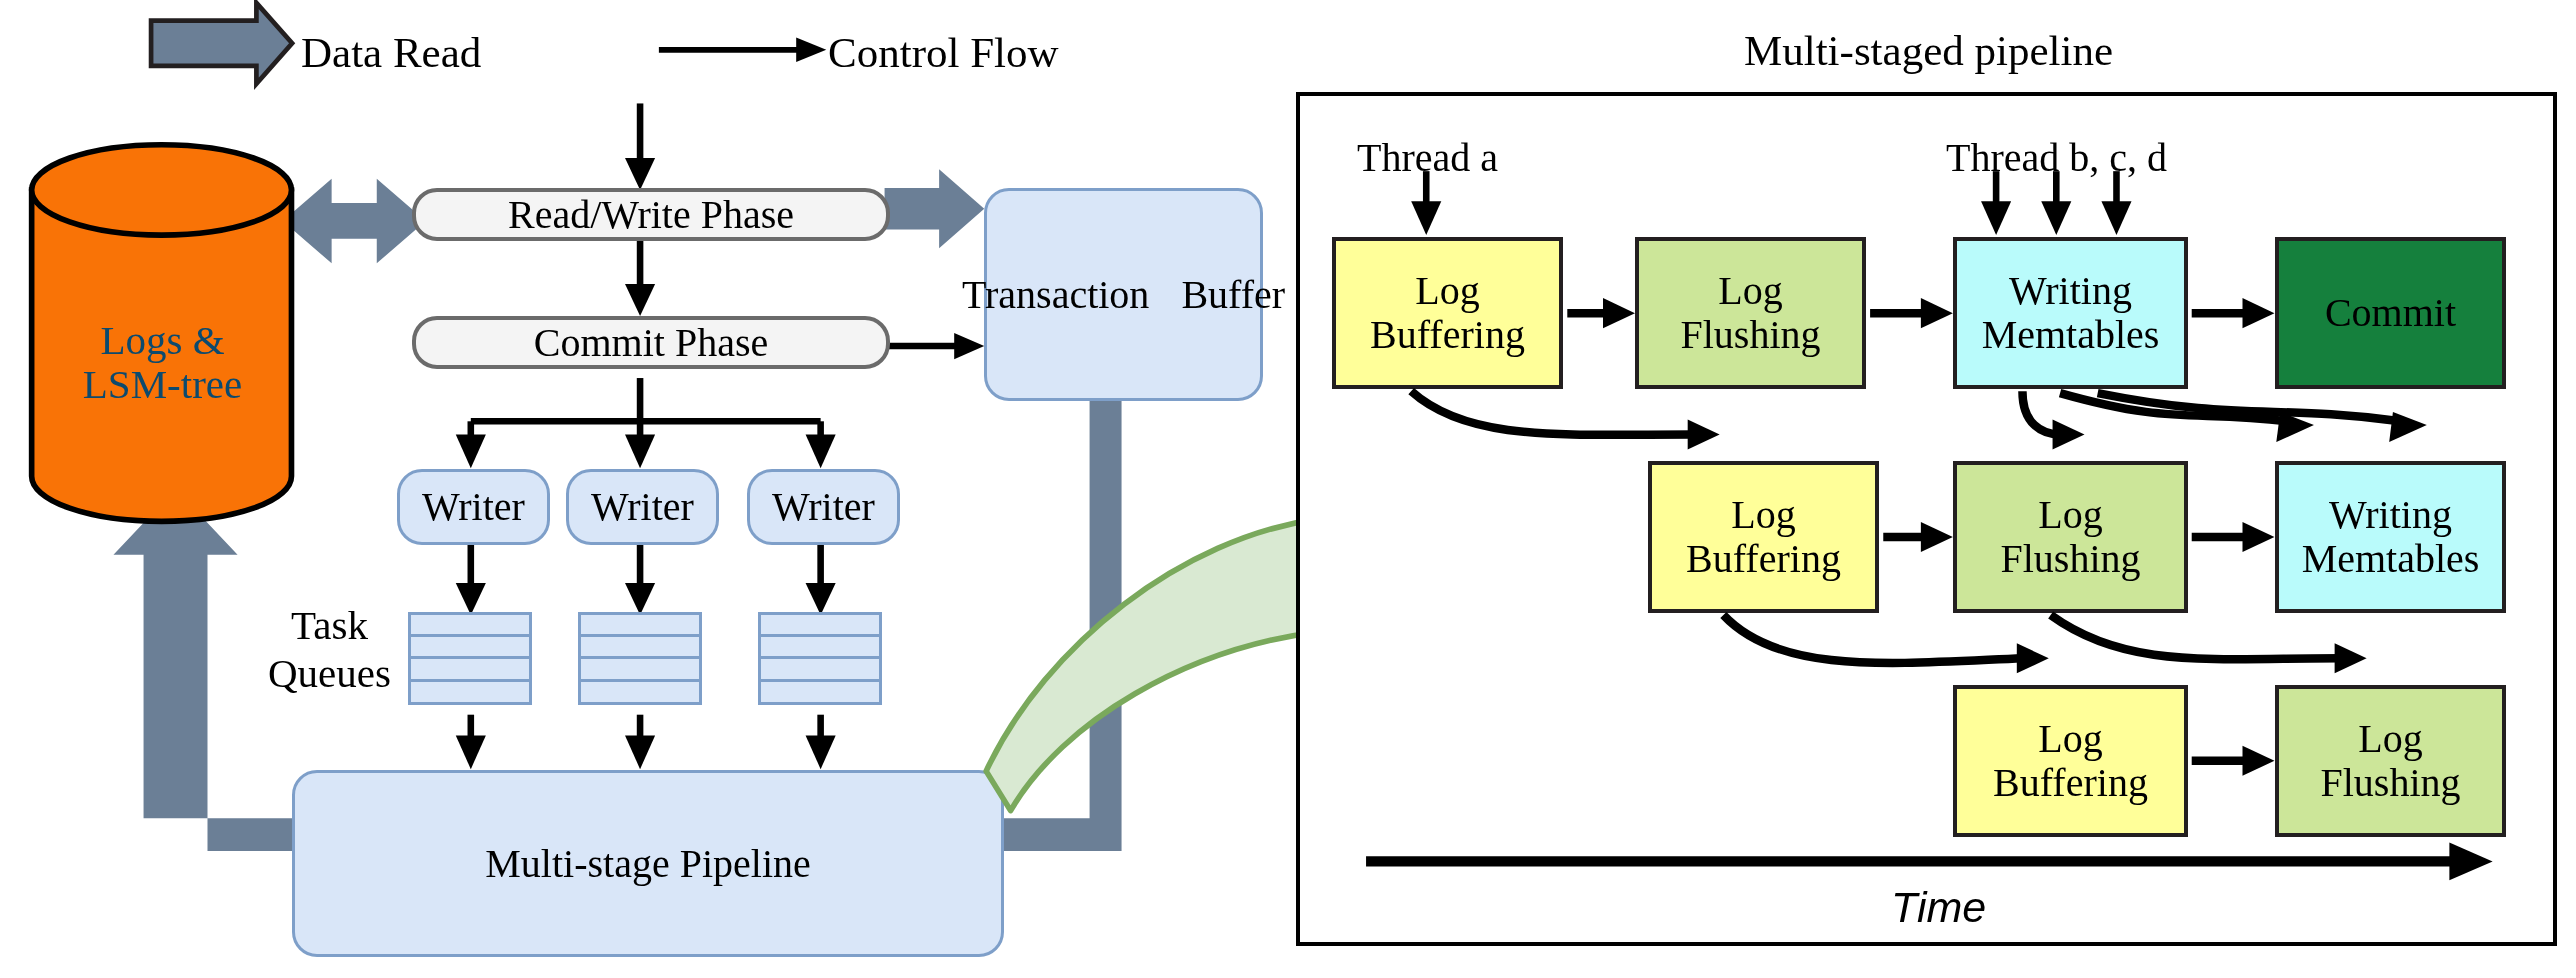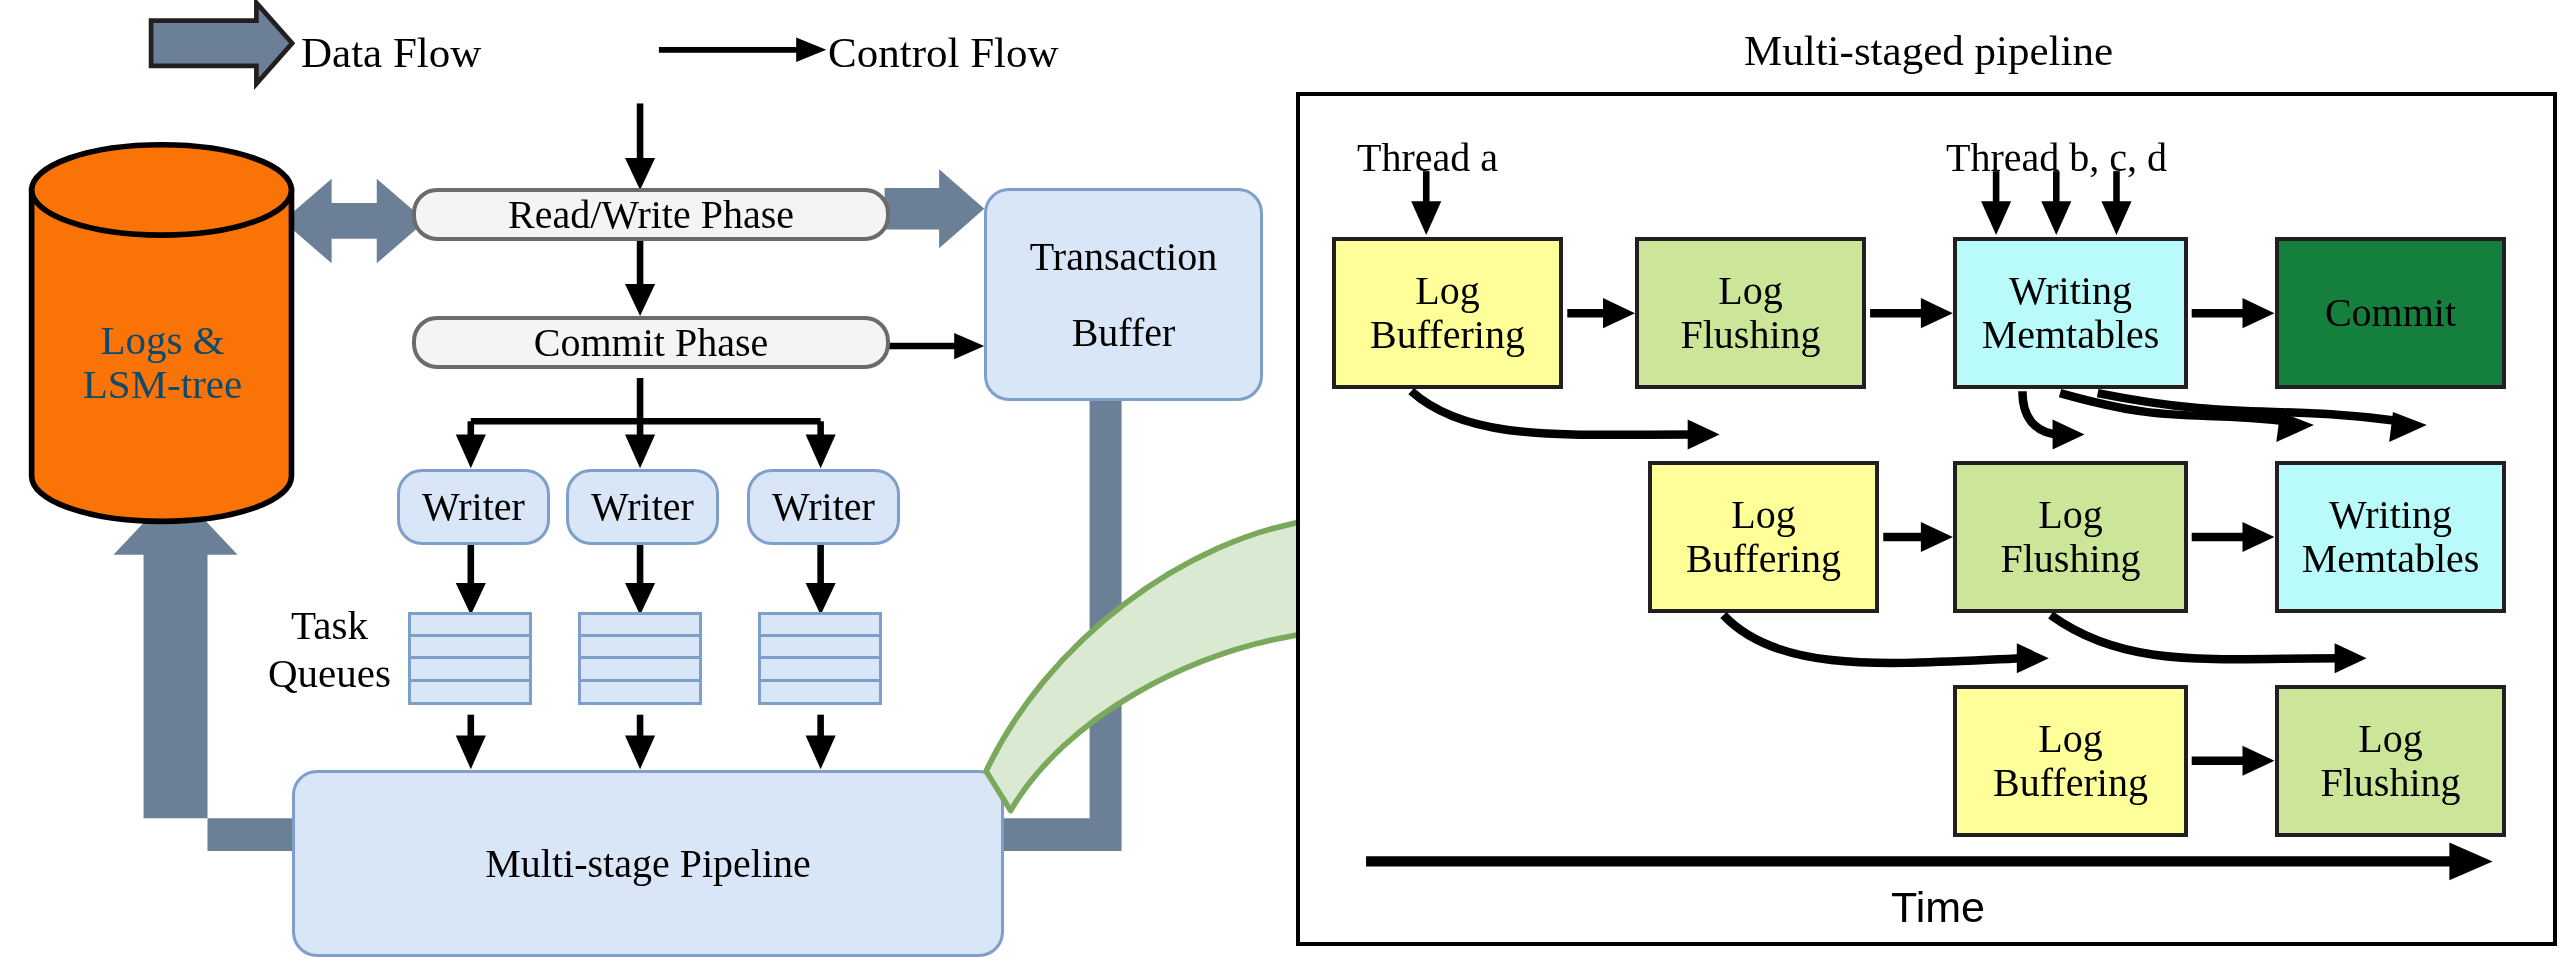--- a/index.html
+++ b/index.html
@@ -22,39 +22,39 @@
   
   #pipeline-panel{left:1296px;top:92px;width:1261px;height:854px;border:4.7px solid #000;box-sizing:border-box;background:#fff;}
   #pipeline-title{left:1599px;top:26px;width:659px;font-size:43px;text-align:center;}
   .stage{position:absolute;box-sizing:border-box;border:4.7px solid #231f20;font-size:40px;
          display:flex;align-items:center;justify-content:center;text-align:center;line-height:1.1;}
   .s-buffer{background:#ffff99;}
   .s-flush{background:#cce699;}
   .s-memt{background:#b9fbfb;}
   .s-commit{background:#15803d;}
   .thread-label{position:absolute;font-size:40px;white-space:nowrap;}
-  #time-label{position:absolute;font-family:"Liberation Sans","DejaVu Sans",sans-serif;font-size:43px;}
+  #time-label{position:absolute;font-family:"Liberation Sans","DejaVu Sans",sans-serif;font-size:43px;font-style:italic;}
 
   svg.overlay{position:absolute;left:0;top:0;width:2576px;height:978px;pointer-events:none;}
 </style>
 </head>
 <body>
 
 <svg class="overlay" viewBox="0 0 2738 1040" width="2576" height="978">
 
   <g>
     <path d="M160 22 L272 22 L272 3 L310 46 L272 89 L272 70 L160 70 Z" fill="#6b7f96" stroke="#231f20" stroke-width="5"></path>
   </g>
 
   <g>
     <line x1="700" y1="53" x2="855" y2="53" stroke="#000" stroke-width="6"></line>
     <path d="M878 53 L846 40 L846 66 Z" fill="#000"></path>
   </g>
 </svg>
-<div class="abs" id="legend-data-flow-label">Data Flow</div>
+<div class="abs" id="legend-data-flow-label">Data Read</div>
 <div class="abs" id="legend-control-flow-label">Control Flow</div>
 
 <svg class="overlay" viewBox="0 0 2738 1040" width="2576" height="978">
 
   <g>
     <path d="M300 235 L352 190 L352 216 L400 216 L400 190 L452 235 L400 280 L400 254 L352 254 L352 280 Z" fill="#6b7f96"></path>
   </g>
 
   <g>
     <path d="M940 200 L998 200 L998 180 L1046 222 L998 264 L998 244 L940 244 Z" fill="#6b7f96"></path>
@@ -113,21 +113,21 @@
   <path d="M872 818 L856 782 L888 782 Z" fill="#000"></path>
 </svg>
 
 <div class="abs ctr phase-box" style="left:412px;top:188px;width:470px;height:45px;">
   <span>Read/Write Phase</span>
 </div>
 <div class="abs ctr phase-box" style="left:412px;top:316px;width:470px;height:45px;">
   <span>Commit Phase</span>
 </div>
 
-<div class="abs ctr blue-box" style="left:984px;top:188px;width:273px;height:207px;flex-direction:column;gap:32px;">
+<div class="abs ctr blue-box" style="left:984px;top:188px;width:273px;height:207px;flex-direction:row;gap:32px;">
   <span>Transaction</span>
   <span>Buffer</span>
 </div>
 
 <div class="abs ctr blue-box" style="left:397px;top:469px;width:147px;height:70px;">
   <span>Writer</span>
 </div>
 <div class="abs ctr blue-box" style="left:566px;top:469px;width:147px;height:70px;">
   <span>Writer</span>
 </div>

